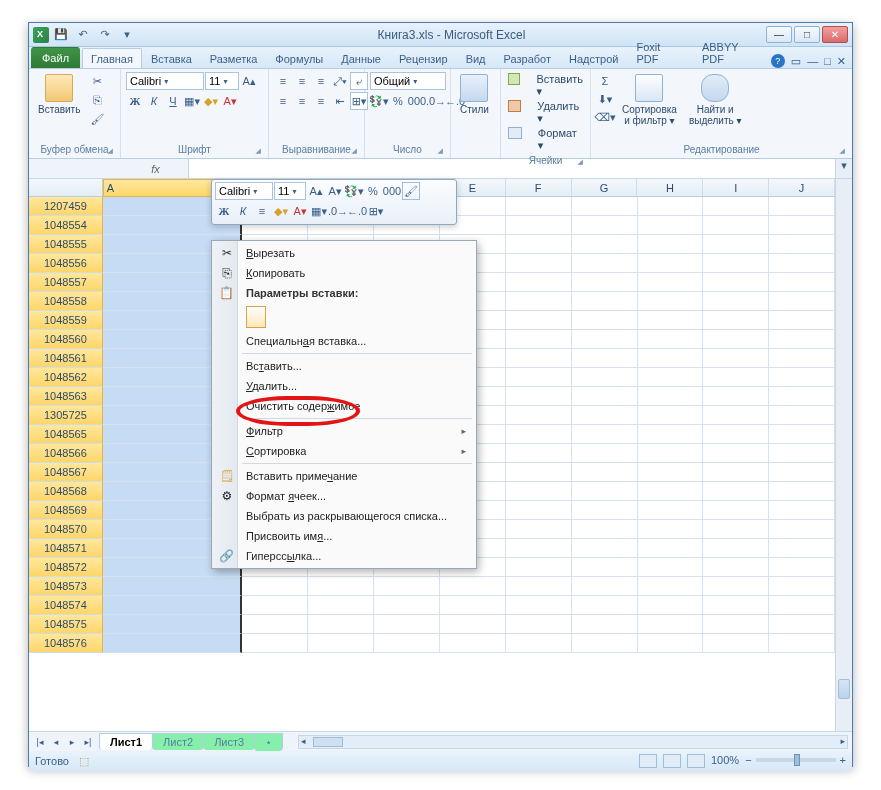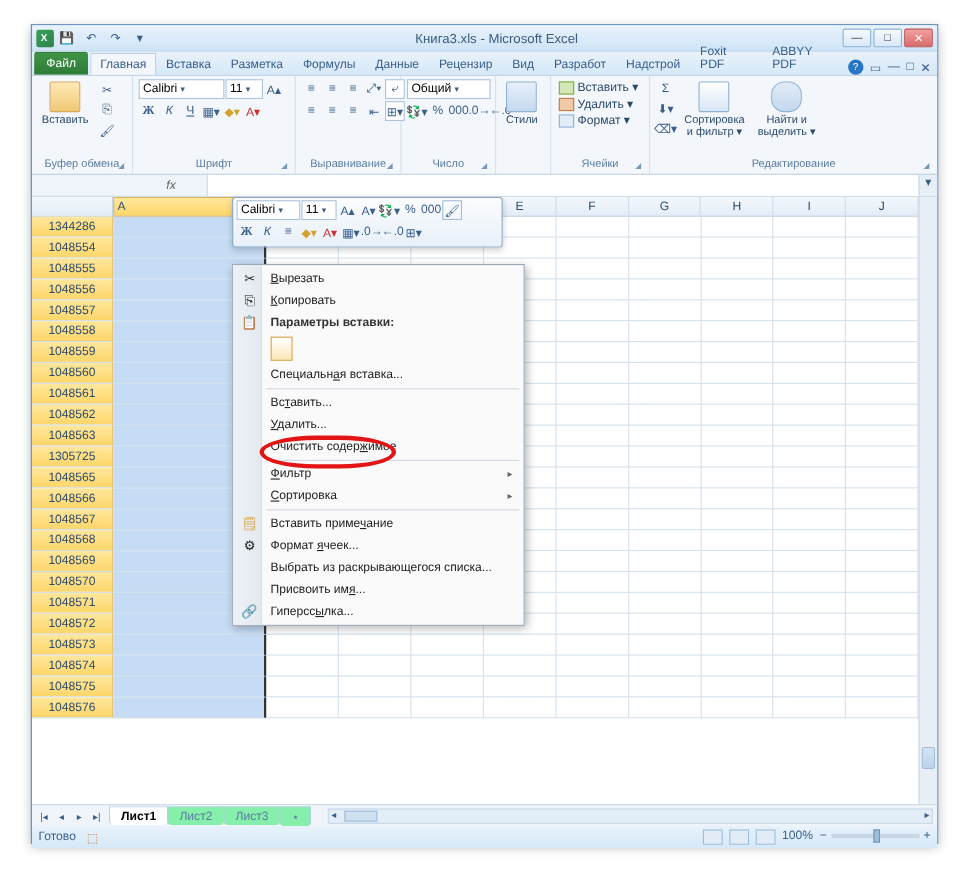--- a/index.html
+++ b/index.html
@@ -39,21 +39,21 @@
 .big-ico.find { background: linear-gradient(#e2ecf7,#c4d8ee); border-color: #8fb3d5; border-radius: 12px; }
 .btxt { font-size: 10px; color: #2c4b6c; text-align: center; line-height: 11px; }
 .vcol { display: flex; flex-direction: column; gap: 1px; }
 .mini { width: 18px; height: 18px; display: inline-flex; align-items: center; justify-content: center; cursor: pointer; color: #3a5f8a; }
 .sel { height: 18px; border: 1px solid #aac3de; background: #fff; font-size: 10px; display: flex; align-items: center; padding: 0 3px; gap: 3px; }
 .sel .dd { color: #3a5f8a; font-size: 8px; }
 .tool-row { display: flex; gap: 1px; align-items: center; }
 .tool-row .mini { border: 1px solid transparent; }
 .tool-row .mini.b { font-weight: bold; font-family: serif; }
 .cells-col { display: flex; flex-direction: column; gap: 0px; }
-.cell-itm { display: flex; align-items: flex-end; gap: 3px; font-size: 10px; color: #2c4b6c; cursor: pointer; padding: 1px 2px; }
+.cell-itm { display: flex; align-items: flex-start; gap: 16px; font-size: 10px; color: #2c4b6c; cursor: pointer; padding: 1px 2px; }
 .cell-itm .ci { width: 14px; height: 12px; border: 1px solid #7fa945; background: #d4e8b5; }
 .cell-itm .ci.del { border-color: #c27a47; background: #f2c9a7; }
 .cell-itm .ci.fmt { border-color: #8fb3d5; background: #e2ecf7; }
 
 
 .fxbar { height: 20px; display: flex; border-bottom: 1px solid #c8d7e5; background: #eef4fa; }
 .namebox { width: 100px; border-right: 1px solid #c8d7e5; background: #fff; display: flex; align-items: center; padding: 0 4px; font-size: 11px; justify-content: space-between; margin-top: 25px; }
 .namebox .dd { font-size: 8px; color: #3a5f8a; }
 .fxcell { flex: 1; background: #fff; display: flex; align-items: center; padding: 0 4px; }
 .fx-sym { font-style: italic; color: #666; margin-right: 6px; }
@@ -301,21 +301,21 @@
         <div class="ch">D</div>
         <div class="ch">E</div>
         <div class="ch">F</div>
         <div class="ch">G</div>
         <div class="ch">H</div>
         <div class="ch">I</div>
         <div class="ch">J</div>
       </div>
     <div class="rows">
         <div class="row">
-          <div class="rh">1344286</div>
+          <div class="rh">1207459</div>
           <div class="cellA"></div>
           <div class="cellR"></div>
           <div class="cellR"></div>
           <div class="cellR"></div>
           <div class="cellR"></div>
           <div class="cellR"></div>
           <div class="cellR"></div>
           <div class="cellR"></div>
           <div class="cellR"></div>
           <div class="cellR"></div>

